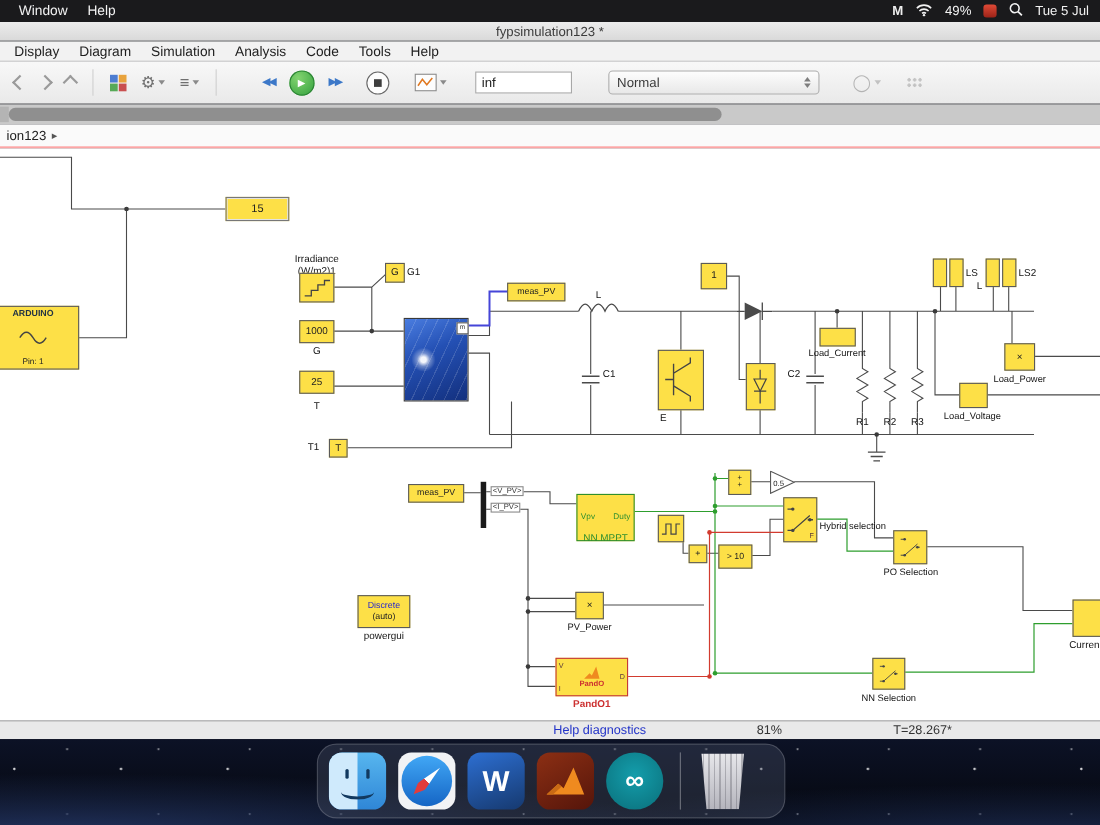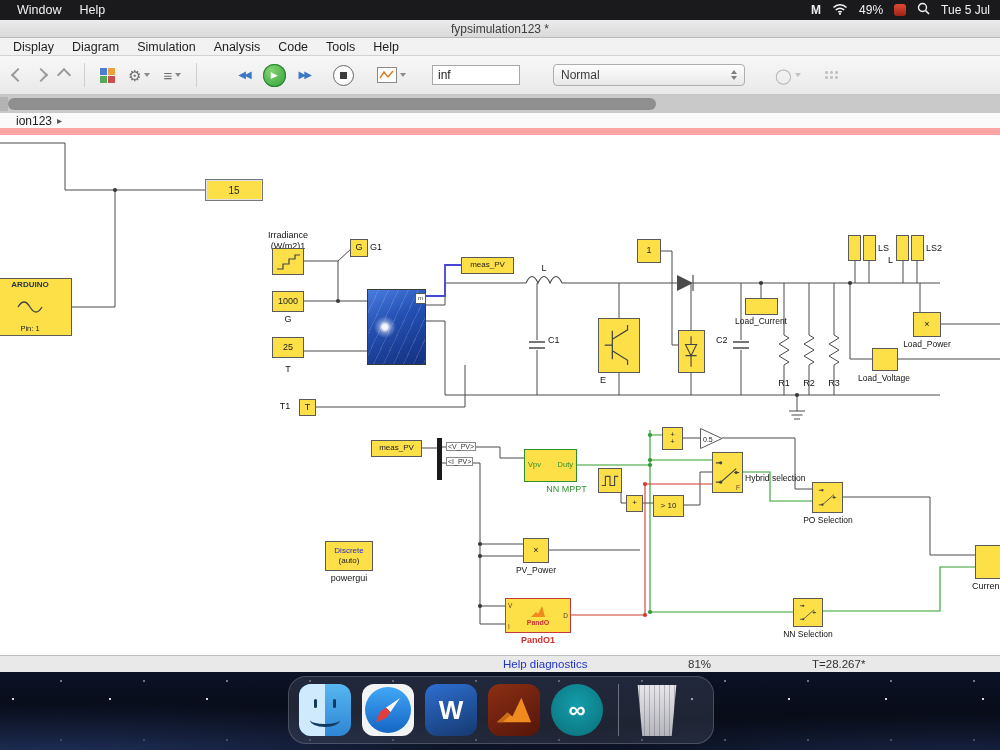--- a/index.html
+++ b/index.html
@@ -50,32 +50,32 @@
   .tri-u{width:0;height:0;border-left:3px solid transparent;border-right:3px solid transparent;border-bottom:4px solid #7d7d7d;}
   .tri-d{width:0;height:0;border-left:3px solid transparent;border-right:3px solid transparent;border-top:4px solid #7d7d7d;}
   .dim{opacity:.45;}
   .dotgrid{width:14px;height:10px;background:radial-gradient(circle,#8a8a8a 1.3px,transparent 1.6px);
            background-size:5px 5px;display:inline-block;}
 
   
   .scrollstrip{top:95px;height:18px;background:#c9c9c9;}
   .hbar{position:absolute;left:8px;top:3px;width:648px;height:12px;background:#8f8f8f;border-radius:6px;}
   .hsq{position:absolute;left:0;top:2px;width:8px;height:14px;background:#b4b4b4;}
-  .breadcrumb{top:113px;height:22px;background:#fafafa;border-bottom:7px solid #fca5a5;display:flex;
-              align-items:center;gap:5px;padding-left:16px;font-size:12px;color:#222;}
+  .breadcrumb{top:113px;height:22px;background:#fafafa;border-bottom:2px solid #fca5a5;display:flex;
+              align-items:center;gap:5px;padding-left:6px;font-size:12px;color:#222;}
   .bc-arrow{color:#555;font-size:10px;}
 
   
   .canvas{top:135px;height:520px;background:#fff;overflow:hidden;}
   .wires{position:absolute;left:0;top:0;}
   .blk{position:absolute;box-sizing:border-box;background:#fde047;border:1px solid #5a5a5a;color:#222;
        display:flex;align-items:center;justify-content:center;font-size:9px;line-height:1.1;}
   .lbl{position:absolute;font-size:9px;color:#141414;text-align:center;white-space:pre-line;line-height:1.25;}
   .blue{color:#2626cf;}
-  .green{color:#2f8f2f;margin-left:16px;}
+  .green{color:#2f8f2f;}
   .red{color:#cc3030;font-weight:bold;}
   .pvimg{background:linear-gradient(155deg,#4a7de0 0%,#2450b4 40%,#13307e 100%);border:1px solid #3a3a3a;}
   .pvimg::before{content:"";position:absolute;inset:0;
      background:repeating-linear-gradient(115deg,rgba(255,255,255,.14) 0 1px,transparent 1px 9px);}
   .pvimg::after{content:"";position:absolute;left:6px;top:26px;width:22px;height:22px;
      background:radial-gradient(circle,rgba(255,255,255,.95) 0 2.5px,rgba(255,255,255,.35) 6px,transparent 11px);}
   .pvport{position:absolute;right:-1px;top:3px;width:9px;height:9px;border:1px solid #555;background:#fff;
           font-size:6px;display:flex;align-items:center;justify-content:center;color:#333;}
   .busbar{position:absolute;background:#1a1a1a;}
   .buslbl{position:absolute;border:1px solid #8a8a8a;background:#fff;font-size:7px;padding:0 1px;color:#333;}
@@ -390,21 +390,21 @@
   <div class="blk" style="left:911px;top:100px;width:13px;height:26px"></div>
   <div class="lbl" style="left:926px;top:108px;width:24px;text-align:left">LS2</div>
 
   <div class="blk" style="left:371px;top:305px;width:51px;height:17px;font-size:8px">
     <span>meas_PV</span>
   </div>
   <div class="busbar" style="left:437px;top:303px;width:5px;height:42px"></div>
   <span class="buslbl" style="left:446px;top:307px">&lt;V_PV&gt;</span>
   <span class="buslbl" style="left:446px;top:322px">&lt;I_PV&gt;</span>
 
-  <div class="blk mpptblk" style="left:524px;top:314px;width:53px;height:33px">
+  <div class="blk mpptblk" style="left:524px;top:314px;width:53px;height:43px">
     <span>Vpv</span>
     <span>Duty</span>
   </div>
   <div class="lbl green" style="left:524px;top:349px;width:53px">NN MPPT</div>
 
   <div class="blk" style="left:598px;top:333px;width:24px;height:25px">
     <svg width="24" height="25" viewBox="0 0 24 25">
         <path d="M3,18 H7 V8 H12 V18 H17 V8 H21" fill="none" stroke="#444" stroke-width="1.2"></path>
       </svg>
   </div>

